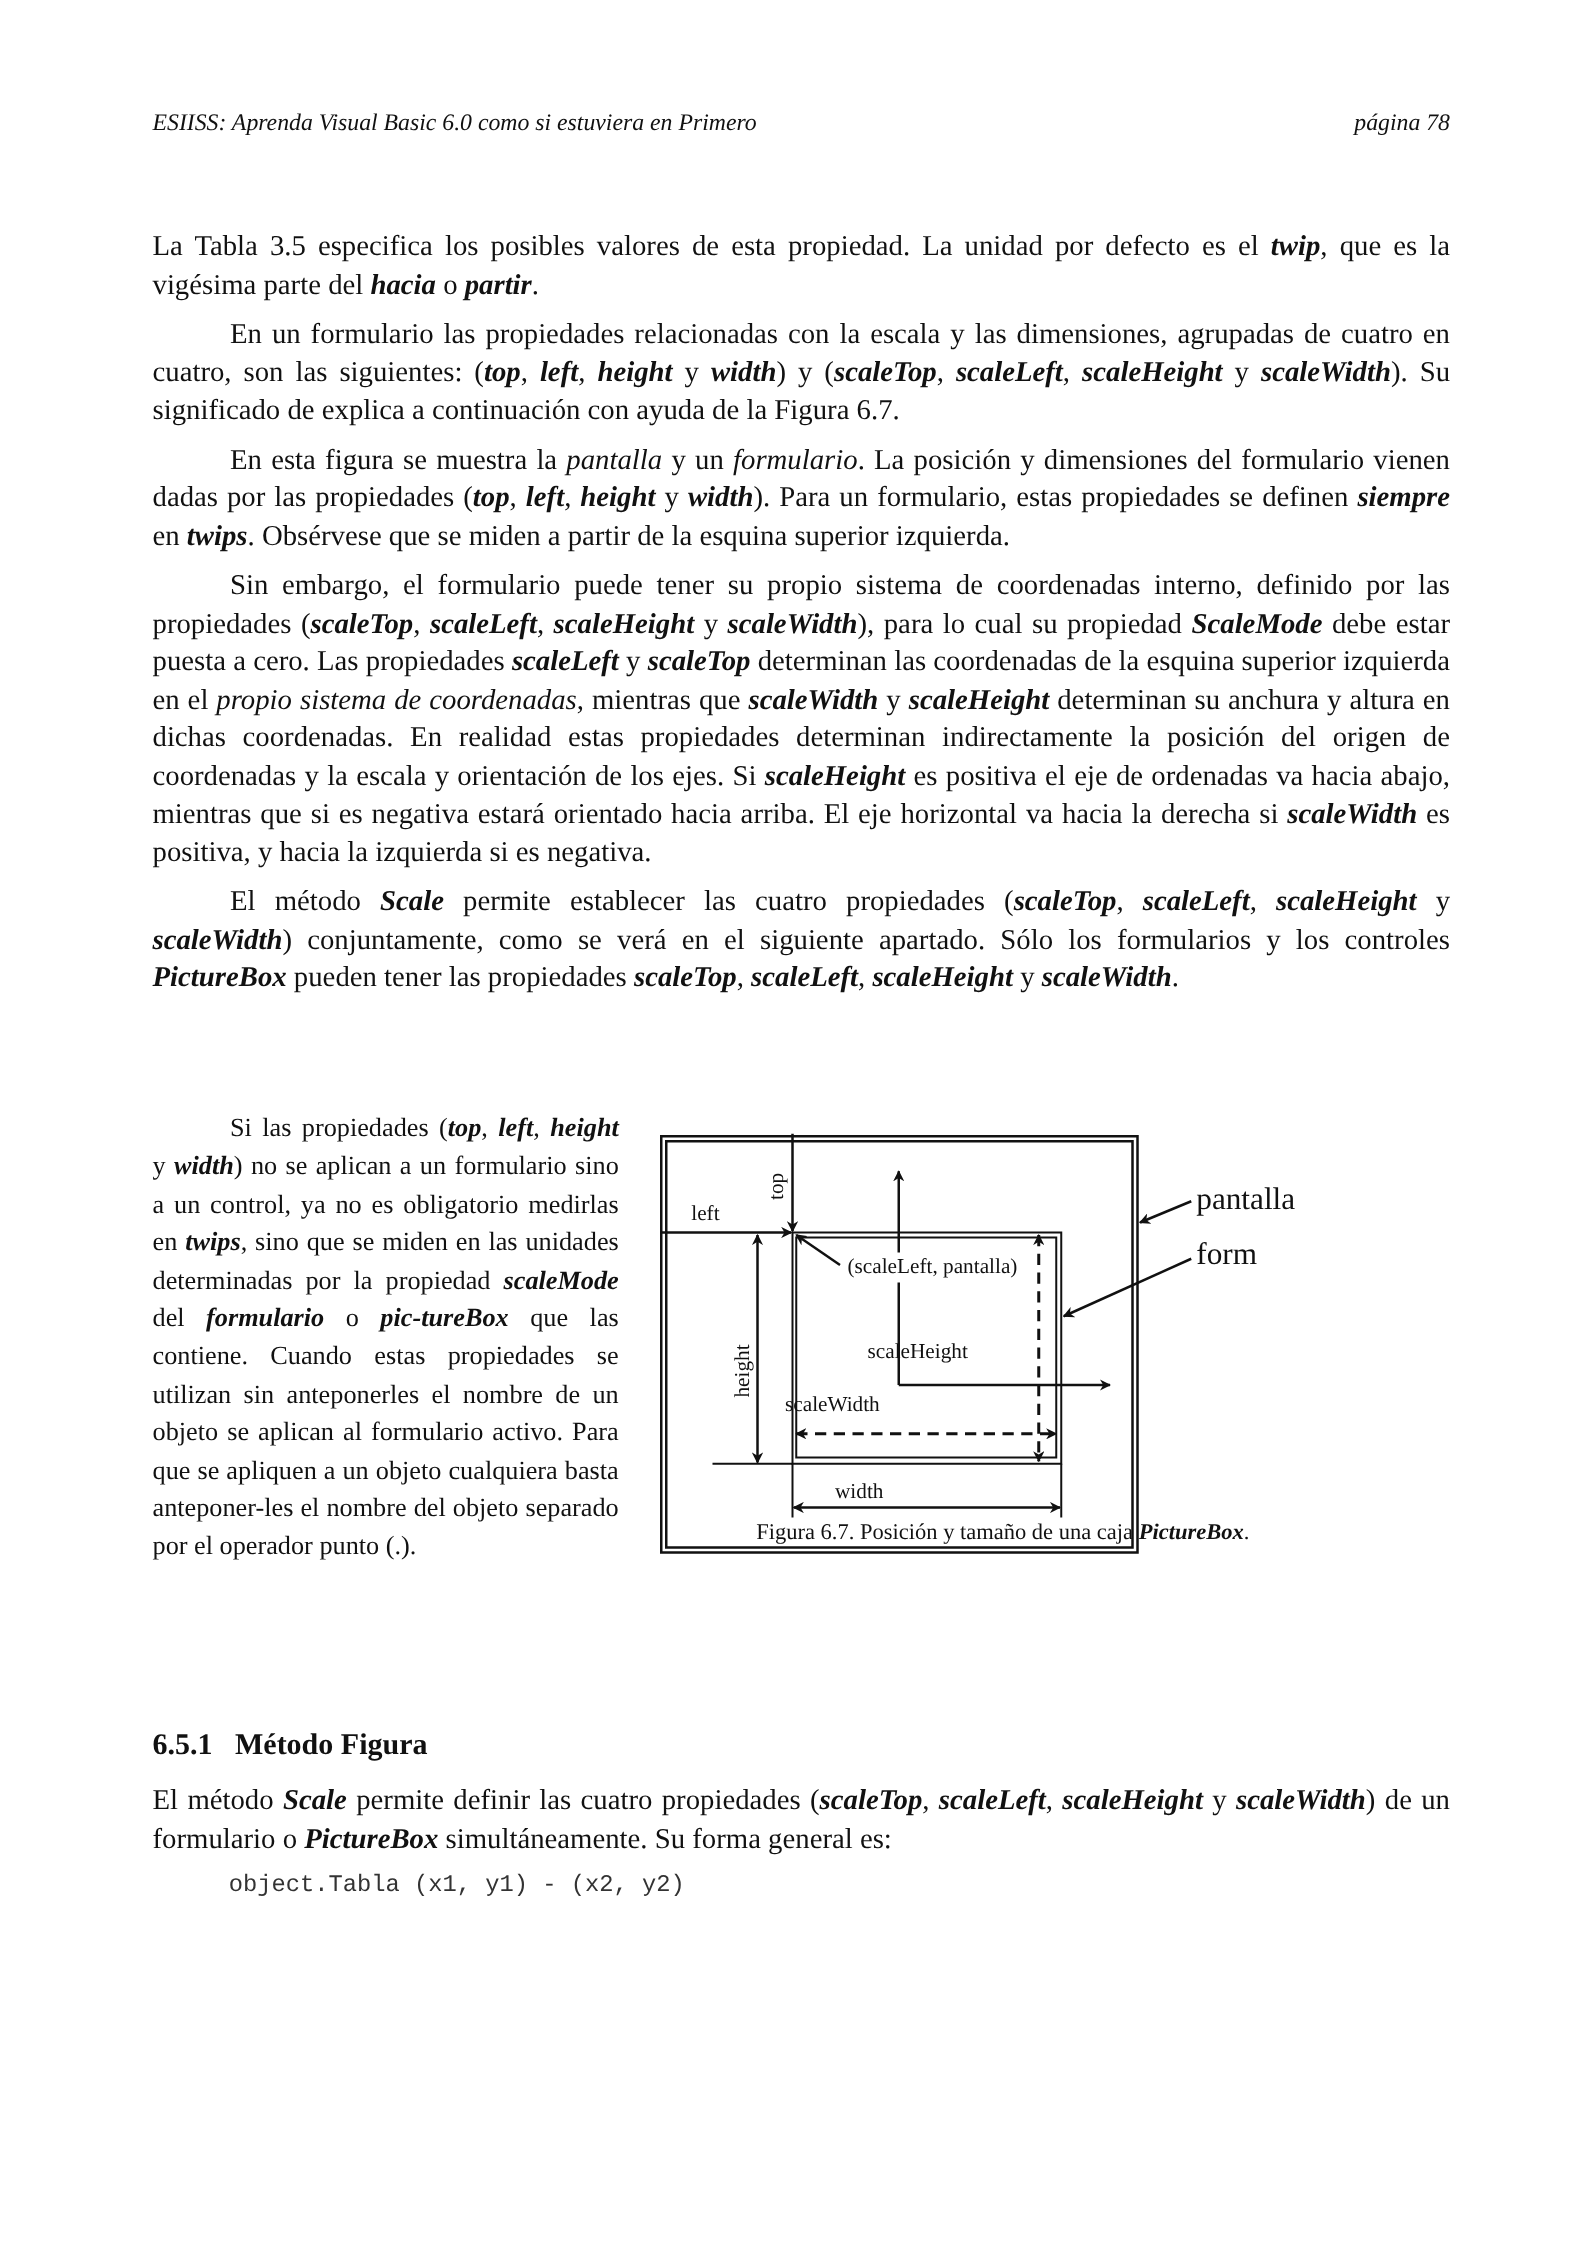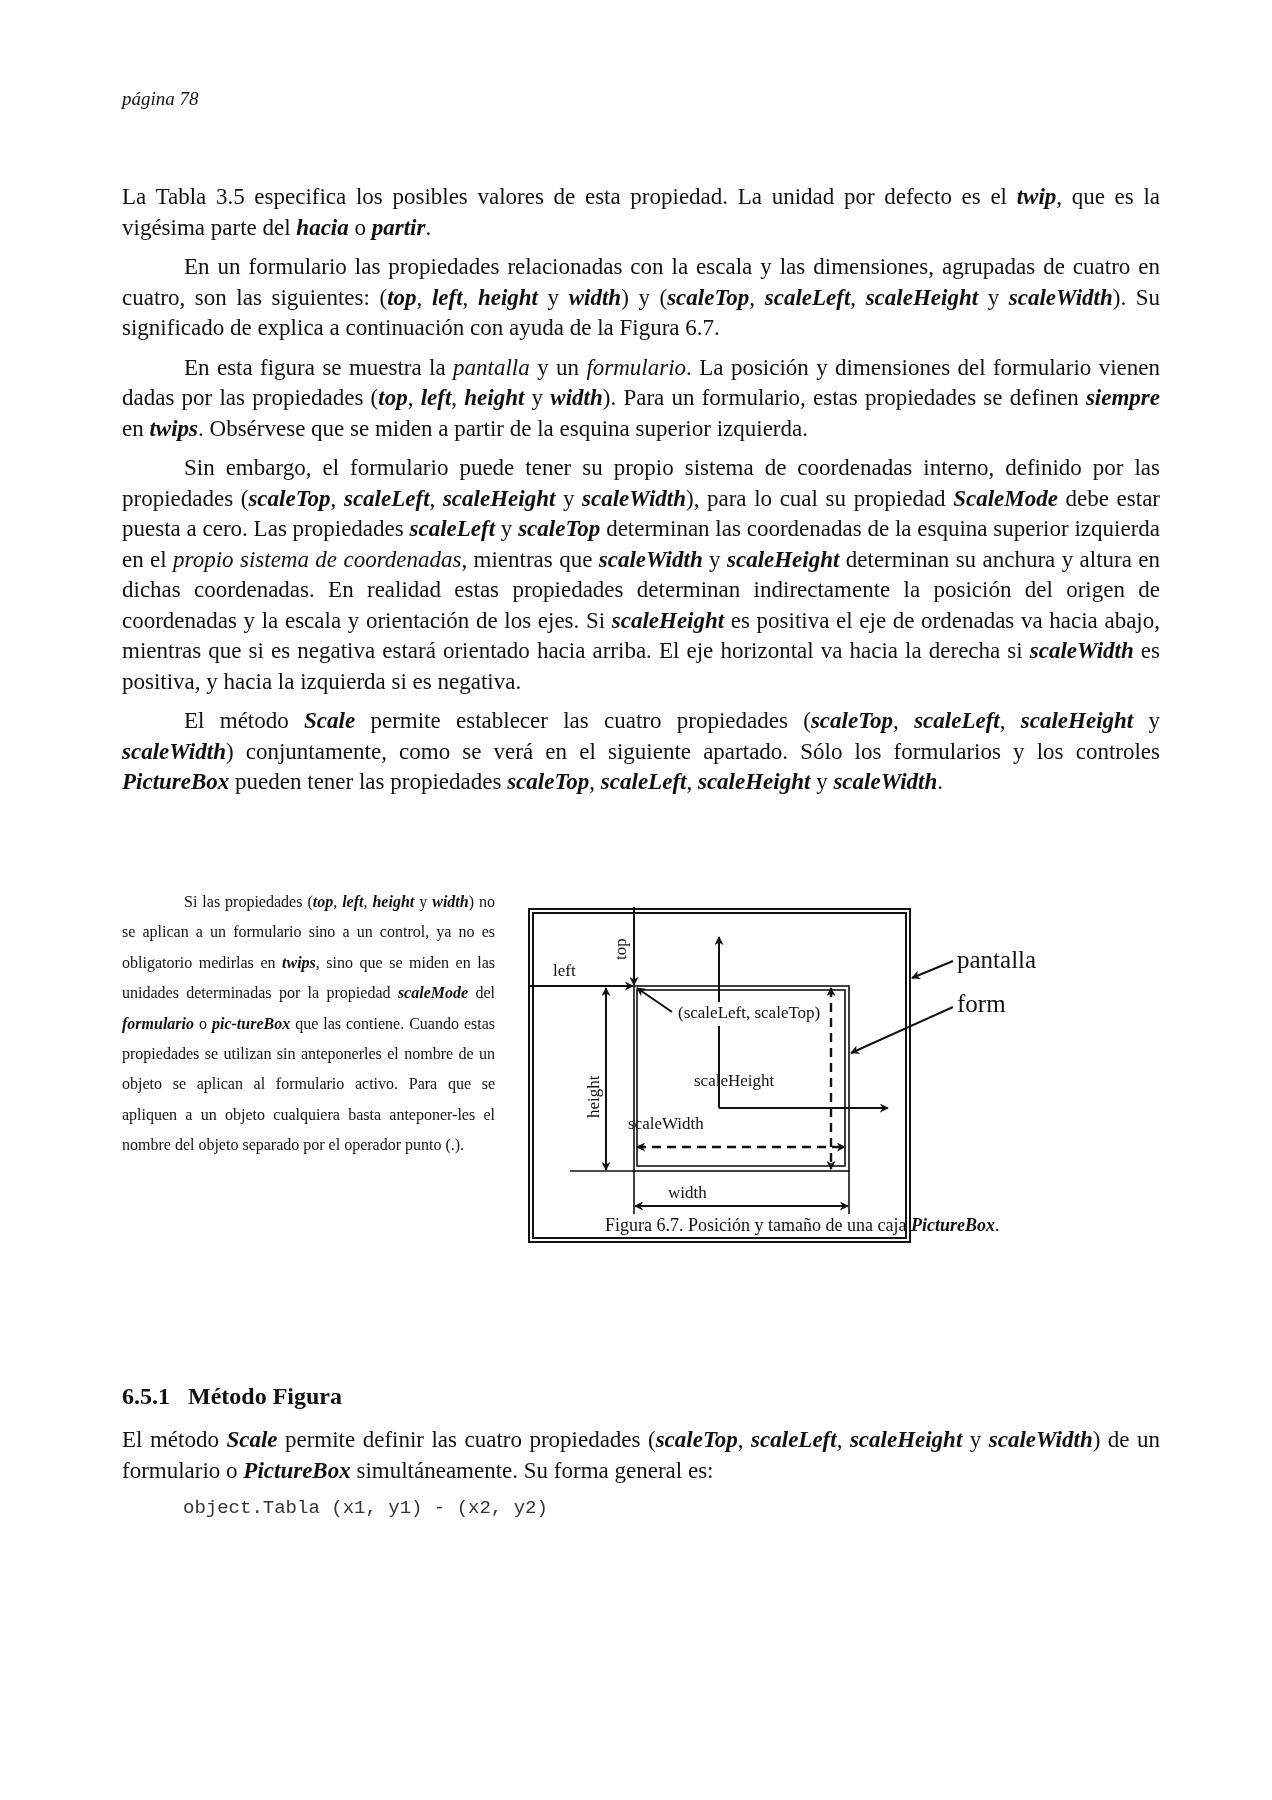--- a/index.html
+++ b/index.html
@@ -5,37 +5,38 @@
   html, body { margin: 0; padding: 0; background: #ffffff; }
   body { width: 1272px; height: 1800px; position: relative; overflow: hidden;
          font-family: "Liberation Serif", "DejaVu Serif", serif; color: #111; }
   .header { position: absolute; top: 88px; left: 122px; width: 1038px;
             font-style: italic; font-size: 19px; display: flex; justify-content: space-between; }
   .page { position: absolute; left: 122px; top: 182px; width: 1038px; }
   p { margin: 0 0 9px 0; font-size: 23px; line-height: 30.5px; text-align: justify; }
   p.indent { text-indent: 62px; }
   b i, i b, .bi { font-weight: bold; font-style: italic; }
   .float-text { position: absolute; left: 122px; top: 887px; width: 373px; }
-  .float-text p { font-size: 16px; line-height: 30.4px; }
+  .float-text p { font-size: 21px; line-height: 30.4px; }
   .figure { position: absolute; left: 520px; top: 890px; width: 640px; height: 400px; }
   .figure svg { position: absolute; left: 0; top: 0; }
   .fig-label { position: absolute; font-size: 17px; white-space: nowrap; }
   .fig-label.big { font-size: 25px; }
   .caption { position: absolute; left: 605px; top: 1215px; font-size: 18px; white-space: nowrap; }
   .section { position: absolute; left: 122px; top: 1383px; font-weight: bold; font-size: 24px; }
   .section .num { margin-right: 18px; }
   .scale-para { position: absolute; left: 122px; top: 1425px; width: 1038px; }
   .code { position: absolute; left: 183px; top: 1497px; font-family: "Liberation Mono", "DejaVu Sans Mono", monospace;
           font-size: 19px; color: #333; white-space: pre; }
   .rot { transform-origin: left top; }
 </style>
 </head>
 <body>
 
 <div class="header">
+  <span>ESIISS: Aprenda Visual Basic 6.0 como si estuviera en Primero</span>
   <span>página 78</span>
 </div>
 
 <div class="page">
   <p><span>La Tabla 3.5 especifica los posibles valores de esta propiedad. La unidad por defecto es el </span><span style="font-weight: bold; font-style: italic;">twip</span><span>, que es la vigésima parte del </span><span style="font-weight: bold; font-style: italic;">hacia</span><span> o </span><span style="font-weight: bold; font-style: italic;">partir</span><span>.</span></p>
   <p class="indent"><span>En un formulario las propiedades relacionadas con la escala y las dimensiones, agrupadas de cuatro en cuatro, son las siguientes: (</span><span style="font-weight: bold; font-style: italic;">top</span><span>, </span><span style="font-weight: bold; font-style: italic;">left</span><span>, </span><span style="font-weight: bold; font-style: italic;">height</span><span> y </span><span style="font-weight: bold; font-style: italic;">width</span><span>) y (</span><span style="font-weight: bold; font-style: italic;">scaleTop</span><span>, </span><span style="font-weight: bold; font-style: italic;">scaleLeft</span><span>, </span><span style="font-weight: bold; font-style: italic;">scaleHeight</span><span> y </span><span style="font-weight: bold; font-style: italic;">scaleWidth</span><span>). Su significado de explica a continuación con ayuda de la Figura 6.7.</span></p>
   <p class="indent"><span>En esta figura se muestra la </span><span style="font-style: italic;">pantalla</span><span> y un </span><span style="font-style: italic;">formulario</span><span>. La posición y dimensiones del formulario vienen dadas por las propiedades (</span><span style="font-weight: bold; font-style: italic;">top</span><span>, </span><span style="font-weight: bold; font-style: italic;">left</span><span>, </span><span style="font-weight: bold; font-style: italic;">height</span><span> y </span><span style="font-weight: bold; font-style: italic;">width</span><span>). Para un formulario, estas propiedades se definen </span><span style="font-weight: bold; font-style: italic;">siempre</span><span> en </span><span style="font-weight: bold; font-style: italic;">twips</span><span>. Obsérvese que se miden a partir de la esquina superior izquierda.</span></p>
   <p class="indent"><span>Sin embargo, el formulario puede tener su propio sistema de coordenadas interno, definido por las propiedades (</span><span style="font-weight: bold; font-style: italic;">scaleTop</span><span>, </span><span style="font-weight: bold; font-style: italic;">scaleLeft</span><span>, </span><span style="font-weight: bold; font-style: italic;">scaleHeight</span><span> y </span><span style="font-weight: bold; font-style: italic;">scaleWidth</span><span>), para lo cual su propiedad </span><span style="font-weight: bold; font-style: italic;">ScaleMode</span><span> debe estar puesta a cero. Las propiedades </span><span style="font-weight: bold; font-style: italic;">scaleLeft</span><span> y </span><span style="font-weight: bold; font-style: italic;">scaleTop</span><span> determinan las coordenadas de la esquina superior izquierda en el </span><span style="font-style: italic;">propio sistema de coordenadas</span><span>, mientras que </span><span style="font-weight: bold; font-style: italic;">scaleWidth</span><span> y </span><span style="font-weight: bold; font-style: italic;">scaleHeight</span><span> determinan su anchura y altura en dichas coordenadas. En realidad estas propiedades determinan indirectamente la posición del origen de coordenadas y la escala y orientación de los ejes. Si </span><span style="font-weight: bold; font-style: italic;">scaleHeight</span><span> es positiva el eje de ordenadas va hacia abajo, mientras que si es negativa estará orientado hacia arriba. El eje horizontal va hacia la derecha si </span><span style="font-weight: bold; font-style: italic;">scaleWidth</span><span> es positiva, y hacia la izquierda si es negativa.</span></p>
   <p class="indent"><span>El método </span><span style="font-weight: bold; font-style: italic;">Scale</span><span> permite establecer las cuatro propiedades (</span><span style="font-weight: bold; font-style: italic;">scaleTop</span><span>, </span><span style="font-weight: bold; font-style: italic;">scaleLeft</span><span>, </span><span style="font-weight: bold; font-style: italic;">scaleHeight</span><span> y </span><span style="font-weight: bold; font-style: italic;">scaleWidth</span><span>) conjuntamente, como se verá en el siguiente apartado. Sólo los formularios y los controles </span><span style="font-weight: bold; font-style: italic;">PictureBox</span><span> pueden tener las propiedades </span><span style="font-weight: bold; font-style: italic;">scaleTop</span><span>, </span><span style="font-weight: bold; font-style: italic;">scaleLeft</span><span>, </span><span style="font-weight: bold; font-style: italic;">scaleHeight</span><span> y </span><span style="font-weight: bold; font-style: italic;">scaleWidth</span><span>.</span></p>
 </div>
@@ -79,21 +80,21 @@
 
       <line x1="152" y1="122" x2="117" y2="98" stroke-width="2" marker-end="url(#ah)"></line>
 
       <line x1="433" y1="71" x2="392" y2="88" stroke-width="2" marker-end="url(#ah)"></line>
 
       <line x1="433" y1="117" x2="331" y2="163" stroke-width="2" marker-end="url(#ah)"></line>
     </g>
   </svg>
 
   <div style="position:absolute;left:155px;top:112px;width:140px;height:24px;background:#fff;"></div>
-  <span class="fig-label" style="left:158px;top:113px;">(scaleLeft, scaleTop)</span>
+  <span class="fig-label" style="left:158px;top:113px;">(scaleLeft, pantalla)</span>
   <span class="fig-label" style="left:33px;top:71px;">left</span>
   <span class="fig-label rot" style="left:91px;top:70px;transform:rotate(-90deg);">top</span>
   <span class="fig-label rot" style="left:64px;top:228px;transform:rotate(-90deg);">height</span>
   <span class="fig-label" style="left:174px;top:181px;">scaleHeight</span>
   <span class="fig-label" style="left:108px;top:224px;">scaleWidth</span>
   <span class="fig-label" style="left:148px;top:293px;">width</span>
   <span class="fig-label big" style="left:437px;top:56px;">pantalla</span>
   <span class="fig-label big" style="left:437px;top:100px;">form</span>
 </div>
 

